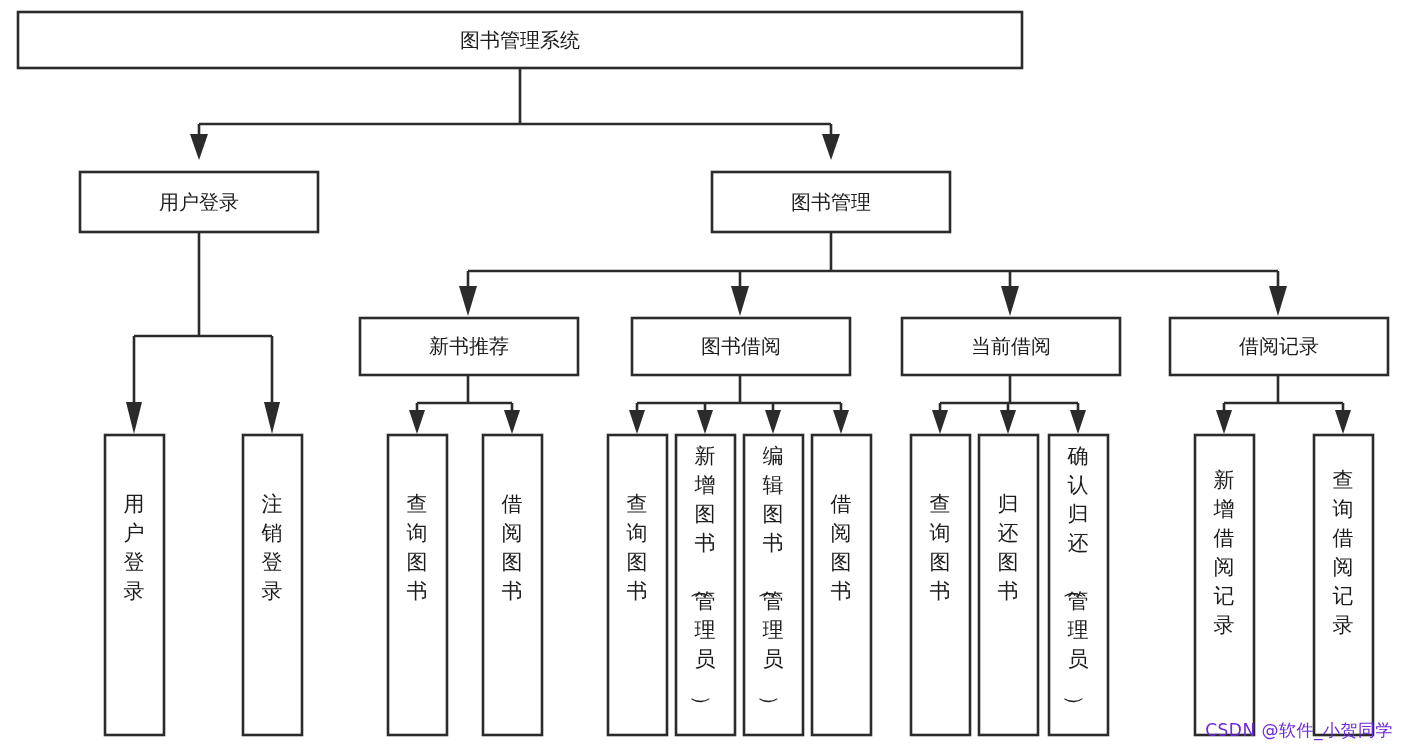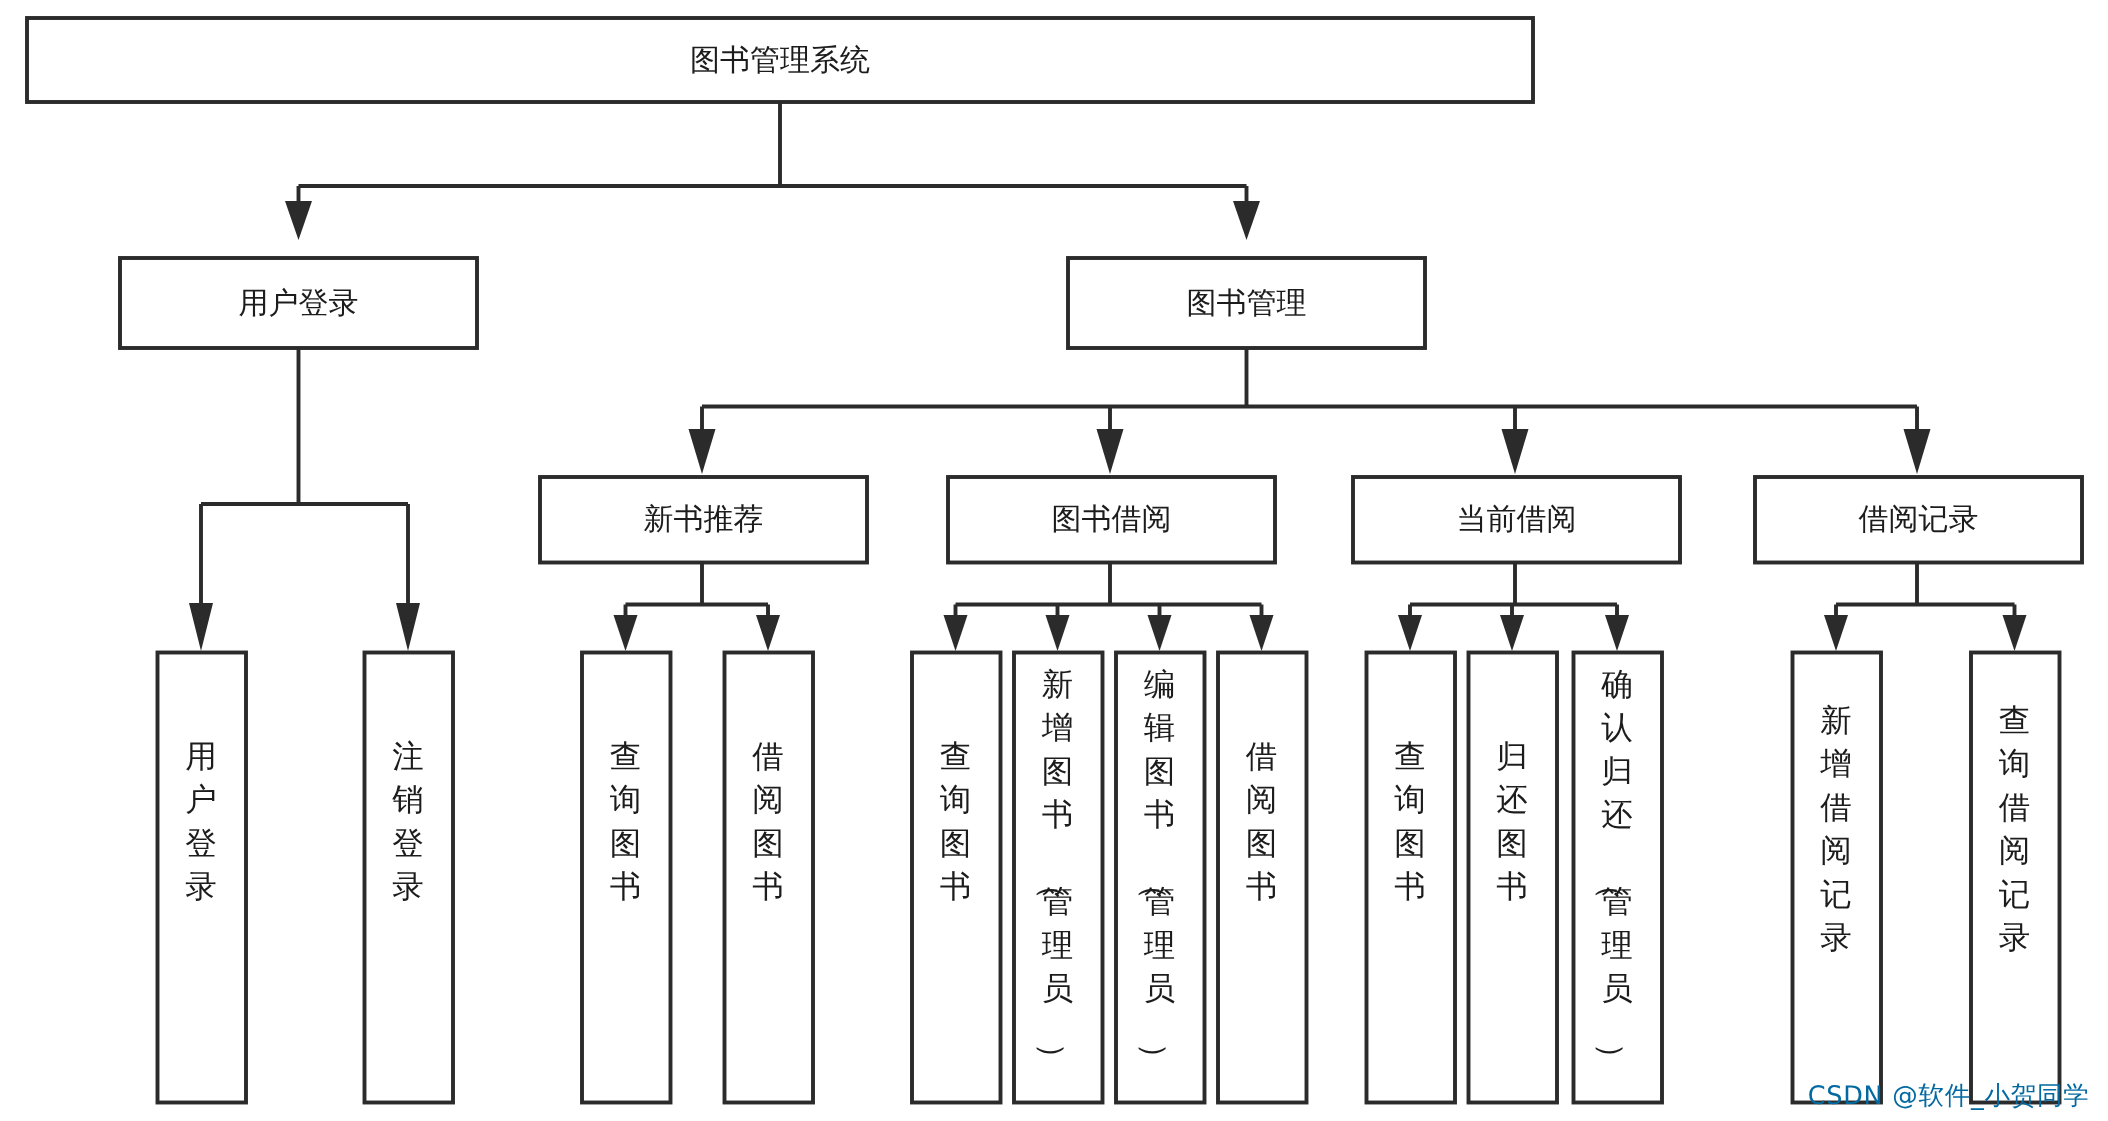--- a/index.html
+++ b/index.html
@@ -51,21 +51,21 @@
     font-family: "DejaVu Sans", "Liberation Sans", sans-serif;
     font-size: 21px;
     text-anchor: middle;
   }
   .watermark {
     position: absolute;
     right: 12px;
     bottom: 5px;
     font-family: "DejaVu Sans", "Liberation Sans", sans-serif;
     font-size: 17px;
-    color: #0369a1;
+    color: #6d28d9;
     white-space: nowrap;
     pointer-events: none;
     letter-spacing: 0.5px;
   }
 </style>
 </head>
 <body>
 
 <div id="diagram-root">
 

